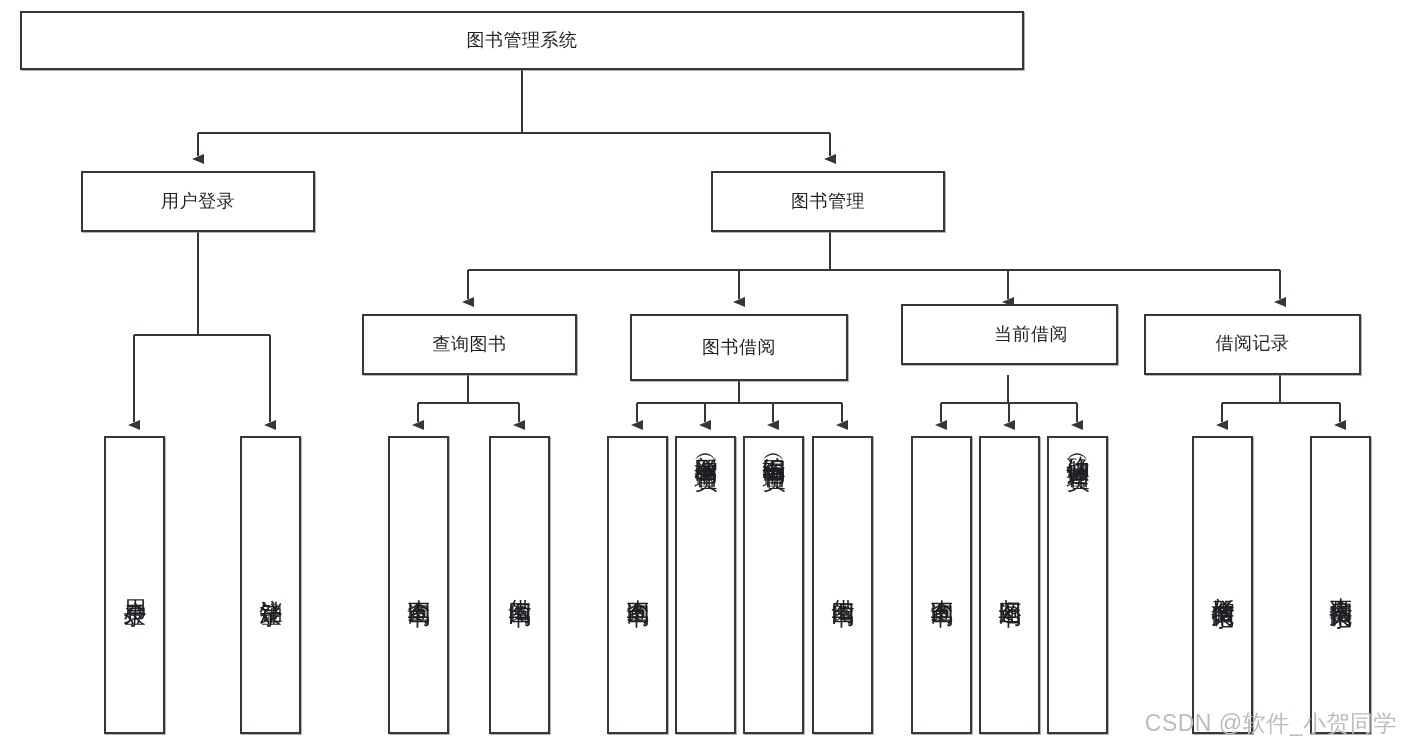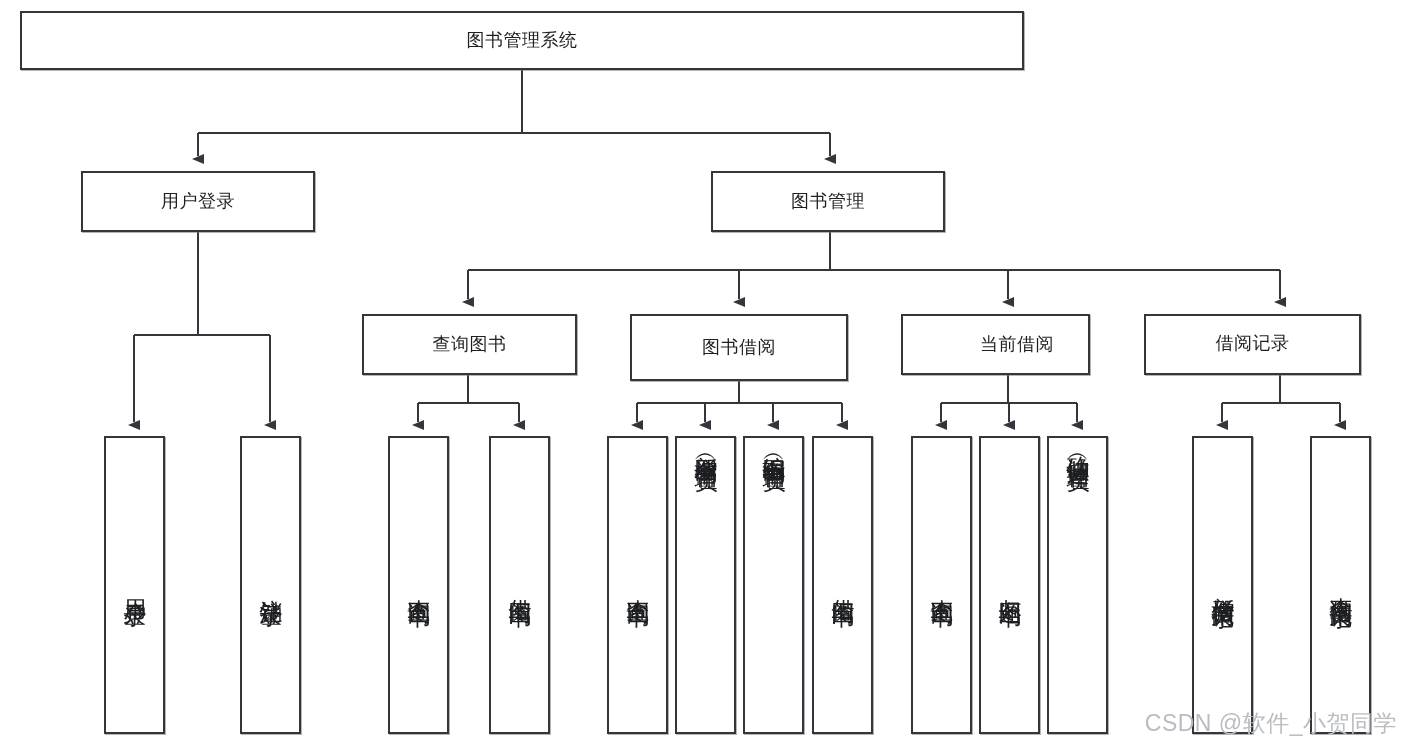--- a/index.html
+++ b/index.html
@@ -142,21 +142,21 @@
   <div class="node-box" style="left:711px; top:171px; width:234px; height:61px;">
     <span class="node-label-h">图书管理</span>
   </div>
 
   <div class="node-box" style="left:362px; top:314px; width:215px; height:61px;">
     <span class="node-label-h">查询图书</span>
   </div>
   <div class="node-box" style="left:630px; top:314px; width:218px; height:67px;">
     <span class="node-label-h">图书借阅</span>
   </div>
-  <div class="node-box" style="left:901px; top:314px; width:189px; height:61px;padding-left:43px;">
+  <div class="node-box" style="left:901px; top:304px; width:217px; height:61px;padding-left:43px;">
     <span class="node-label-h">当前借阅</span>
   </div>
   <div class="node-box" style="left:1144px; top:314px; width:217px; height:61px;font-family:Liberation Mono, monospace;">
     <span class="node-label-h">借阅记录</span>
   </div>
 
   <div class="node-box leaf-box leaf-center" style="left:104px; top:436px; width:61px; height:298px;">
     <span class="node-label-v">用户登录</span>
   </div>
   <div class="node-box leaf-box leaf-center" style="left:240px; top:436px; width:61px; height:298px;">

